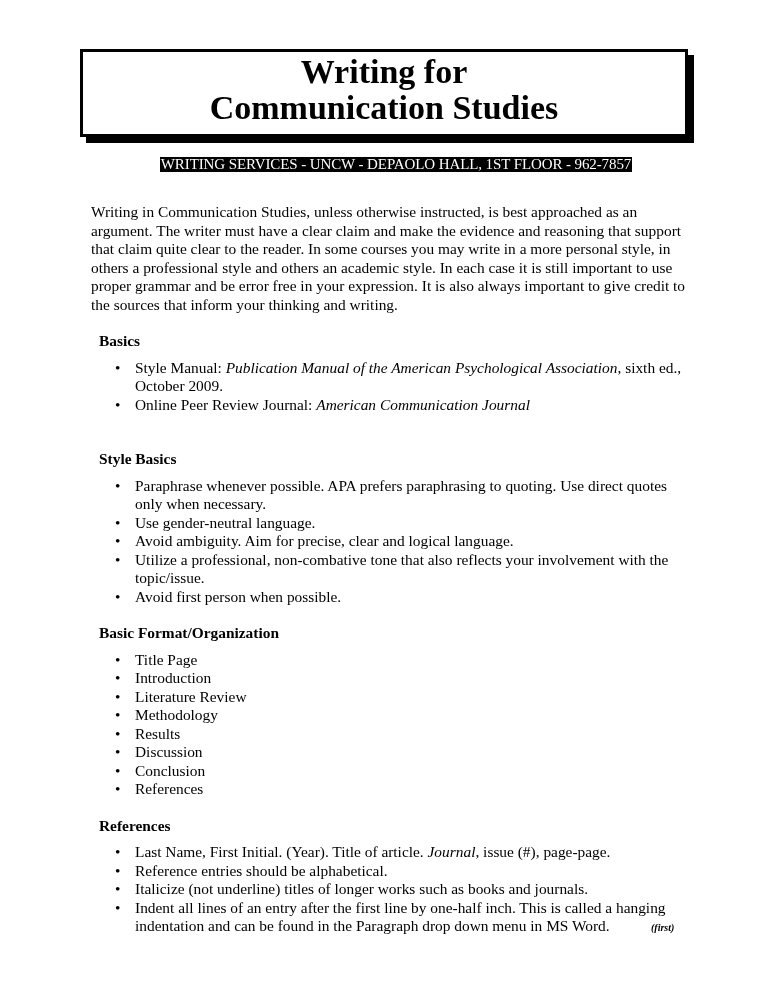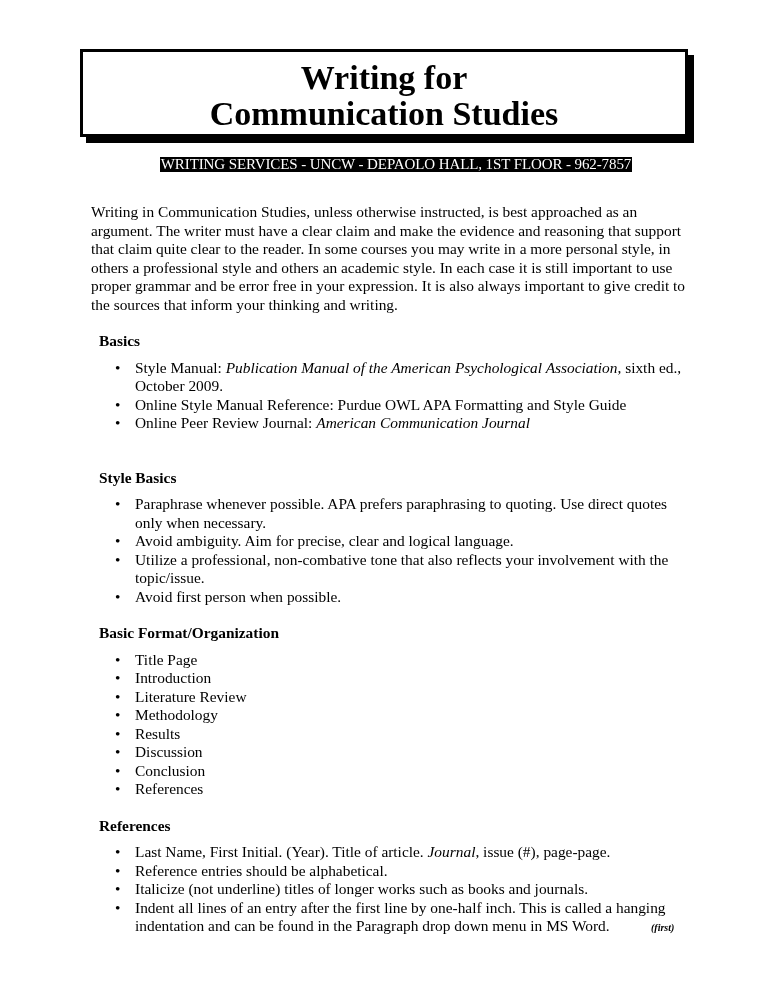--- a/index.html
+++ b/index.html
@@ -25,21 +25,21 @@
       box-shadow: 6px 6px 0 0 #000;
       background: #fff;
       text-align: center;
     }
     .title-line {
       font-weight: bold;
       font-size: 34px;
       line-height: 36px;
       display: block;
     }
-    .title-line.first { margin-top: 8px; }
+    .title-line.first { margin-top: 2px; }
     .banner-wrap {
       position: absolute;
       left: 12px;
       width: 768px;
       top: 155px;
       text-align: center;
     }
     .banner {
       display: inline-block;
       background: #000;
@@ -103,29 +103,29 @@
   <span class="banner">WRITING SERVICES - UNCW - DEPAOLO HALL, 1ST FLOOR - 962-7857</span>
 </div>
 
 <div class="content">
   <p class="intro">Writing in Communication Studies, unless otherwise instructed, is best approached as an argument.  The writer must have a clear claim and make the evidence and reasoning that support that claim quite clear to the reader.  In some courses you may write in a more personal style, in others a professional style and others an academic style.  In each case it is still important to use proper grammar and be error free in your expression.  It is also always important to give credit to the sources that inform your thinking and writing.</p>
 
   <div class="sec-basics">
     <p class="section-heading">Basics</p>
     <ul class="bullets">
       <li><span>Style Manual: </span><i>Publication Manual of the American Psychological Association</i><span>, sixth ed., October 2009.</span></li>
-      <li><span>Online Style Manual Reference: Purdue OWL APA Formatting and Style Guide</span></li>
       <li><span>Online Peer Review Journal: </span><i>American Communication Journal</i></li>
     </ul>
   </div>
 
   <div class="sec-style">
     <p class="section-heading">Style Basics</p>
     <ul class="bullets">
       <li>Paraphrase whenever possible. APA prefers paraphrasing to quoting. Use direct quotes only when necessary.</li>
+      <li>Use gender-neutral language.</li>
       <li>Avoid ambiguity. Aim for precise, clear and logical language.</li>
       <li>Utilize a professional, non-combative tone that also reflects your involvement with the topic/issue.</li>
       <li>Avoid first person when possible.</li>
     </ul>
   </div>
 
   <div class="sec-format">
     <p class="section-heading">Basic Format/Organization</p>
     <ul class="bullets">
       <li>Title Page</li>

